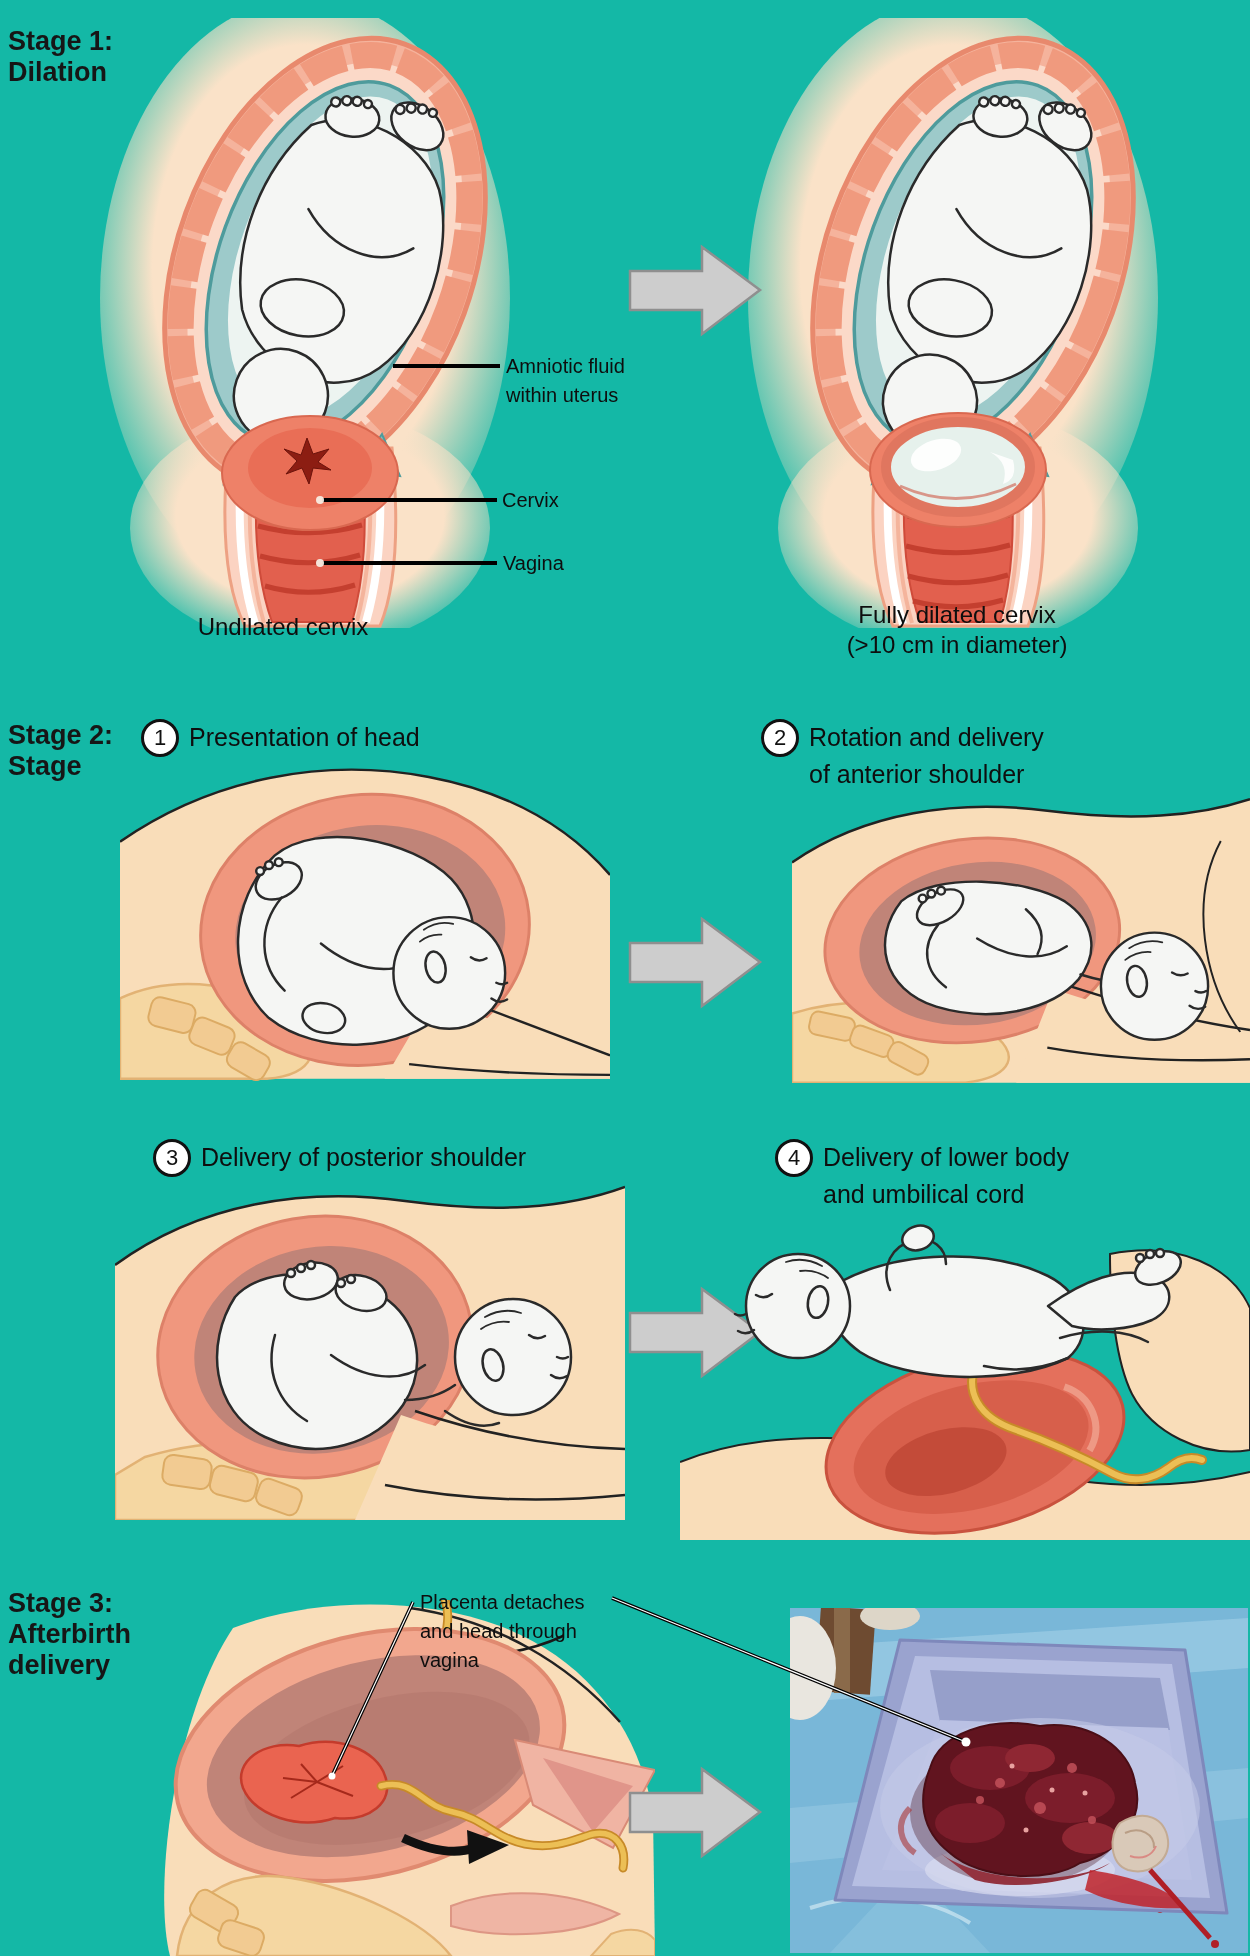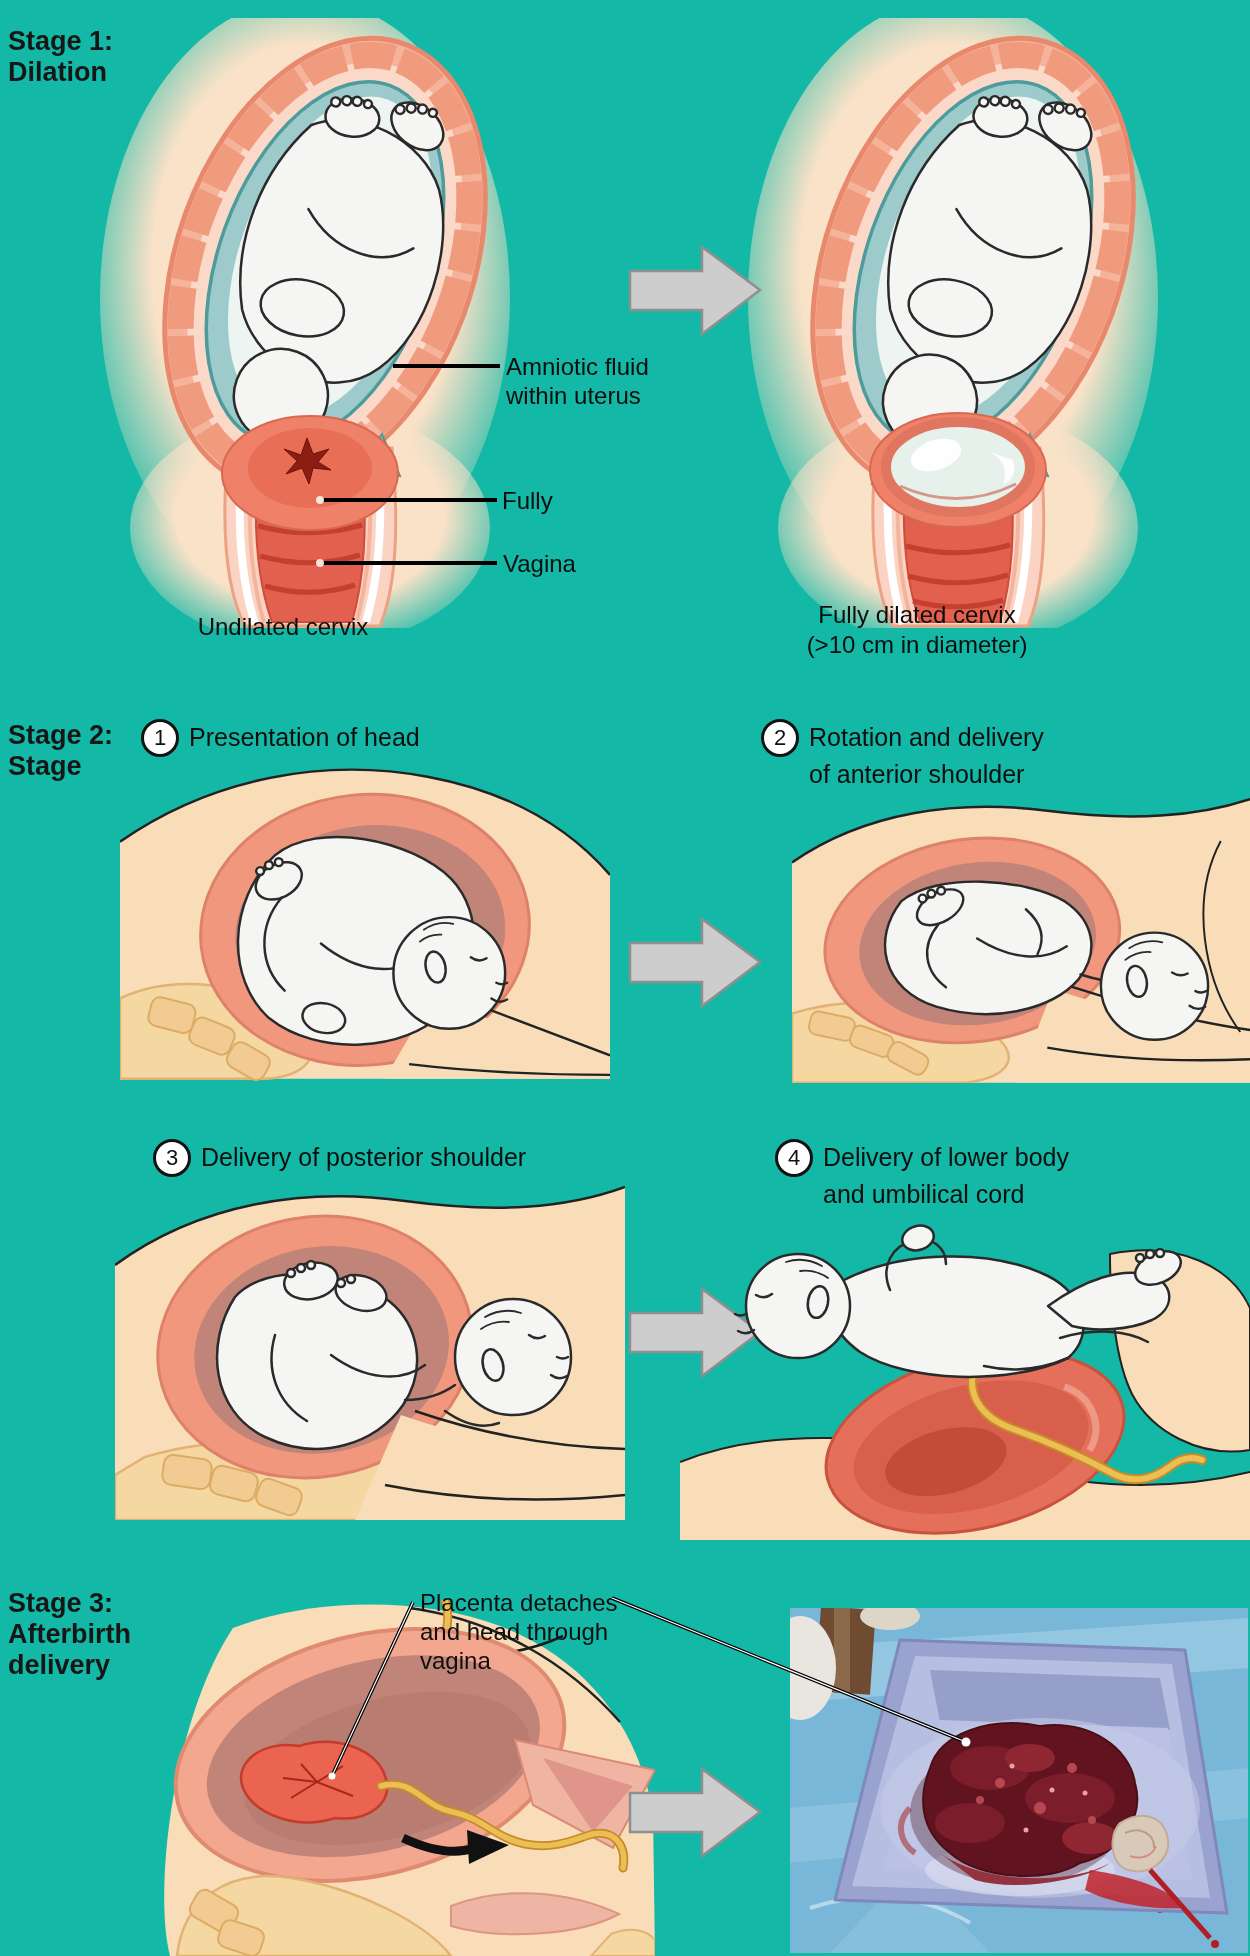--- a/index.html
+++ b/index.html
@@ -7,21 +7,21 @@
     --c-uterus:#f0977e; --c-uterus-stroke:#dd8168; --c-uterus-inner:#c08478;
     --c-fetus:#f5f6f4; --c-cord:#ecbf55; --c-cord-stroke:#c78a28;
     --c-arrow-fill:#cdcdcd; --c-arrow-stroke:#8f8f8f;
     --c-teal:#9dcaca; --c-teal-stroke:#4e9b9c;
   }
   html,body{margin:0;padding:0;background:#fff}
   #canvas{position:relative;width:1250px;height:1956px;background:#14b8a6;overflow:hidden;
           font-family:"Liberation Sans","DejaVu Sans",sans-serif;color:#111}
   .abs{position:absolute}
   .stage-title{font-size:27px;font-weight:bold;line-height:31px;color:#161616}
-  .cap{font-size:24px;line-height:29px;color:#0e0e0e}
+  .cap{font-size:20px;line-height:29px;color:#0e0e0e}
   .figcap{font-size:24px;line-height:30px;color:#0e0e0e;text-align:center}
   .step{display:flex;align-items:flex-start;gap:10px}
   .step-num{flex:0 0 auto;width:32px;height:32px;border:3px solid #111;border-radius:50%;
             display:flex;align-items:center;justify-content:center;font-size:22px;line-height:1;
             background:#fff;color:#111}
   .step-label{font-size:25px;line-height:37px;color:#0e0e0e}
   .leader{position:absolute;background:#000;height:3.5px}
   .ldot{position:absolute;width:8px;height:8px;border-radius:50%;background:#f8ece2;opacity:.95}
   svg{display:block}
   .f-skin{fill:var(--c-skin)}
@@ -142,30 +142,30 @@
   <svg class="abs" style="left:628px;top:243px" width="135" height="95" viewBox="0 0 135 95">
     <polygon points="2,28 74,28 74,4 132,47 74,91 74,67 2,67" fill="var(--c-arrow-fill)" stroke="var(--c-arrow-stroke)" stroke-width="2.5"></polygon>
   </svg>
 
   <div class="abs cap" style="left:506px;top:352px">
     <div>Amniotic fluid</div>
     <div>within uterus</div>
   </div>
   <div class="leader" style="left:393px;top:364px;width:107px"></div>
 
-  <div class="abs cap" style="left:502px;top:486px">Fully</div>
+  <div class="abs cap" style="left:502px;top:486px">Cervix</div>
   <div class="leader" style="left:322px;top:498px;width:175px"></div>
   <div class="ldot" style="left:316px;top:496px"></div>
 
   <div class="abs cap" style="left:503px;top:549px">Vagina</div>
   <div class="leader" style="left:322px;top:561px;width:175px"></div>
   <div class="ldot" style="left:316px;top:559px"></div>
 
   <div class="abs figcap" style="left:133px;top:612px;width:300px">Undilated cervix</div>
-  <div class="abs figcap" style="left:747px;top:600px;width:340px">
+  <div class="abs figcap" style="left:787px;top:600px;width:340px">
     <div>Fully dilated cervix</div>
     <div>(&gt;10 cm in diameter)</div>
   </div>
 
   <div class="abs stage-title" style="left:8px;top:720px">
     <div>Stage 2:</div>
     <div>Stage</div>
   </div>
 
   <div class="abs step" style="left:141px;top:719px">

